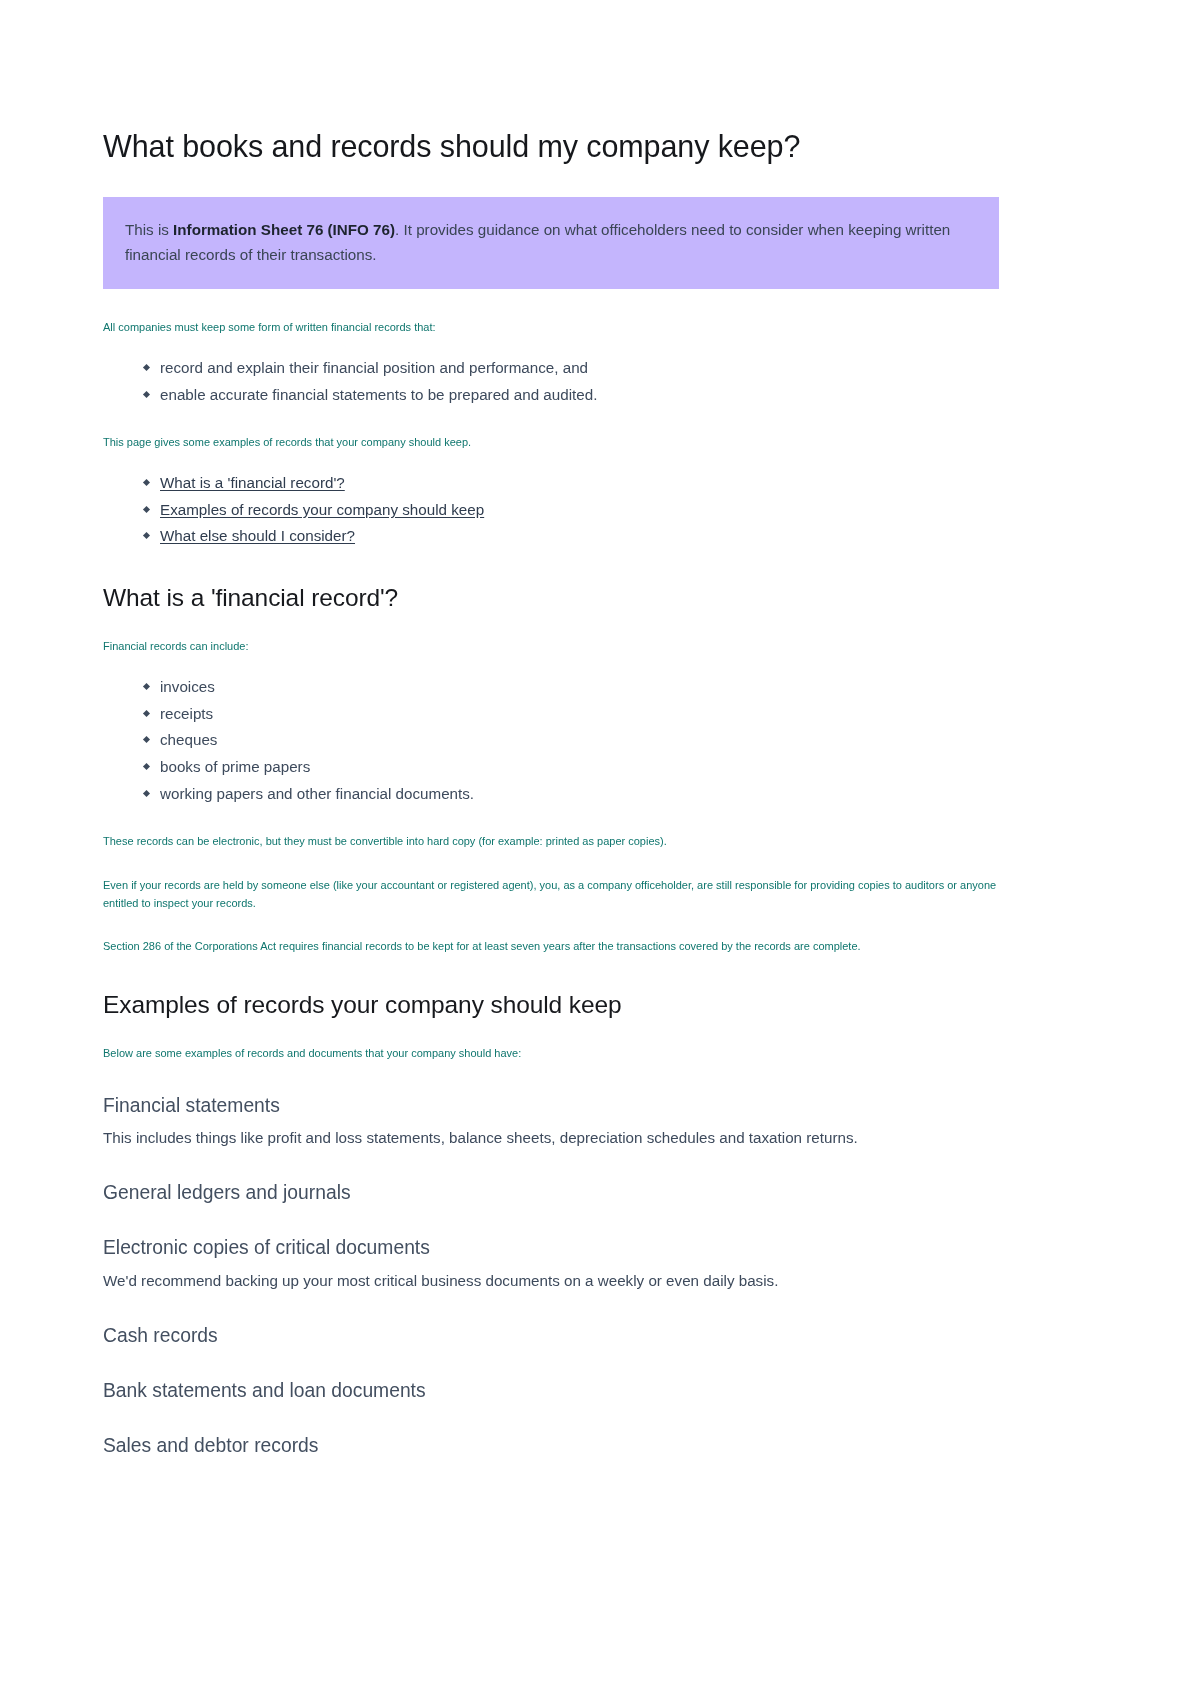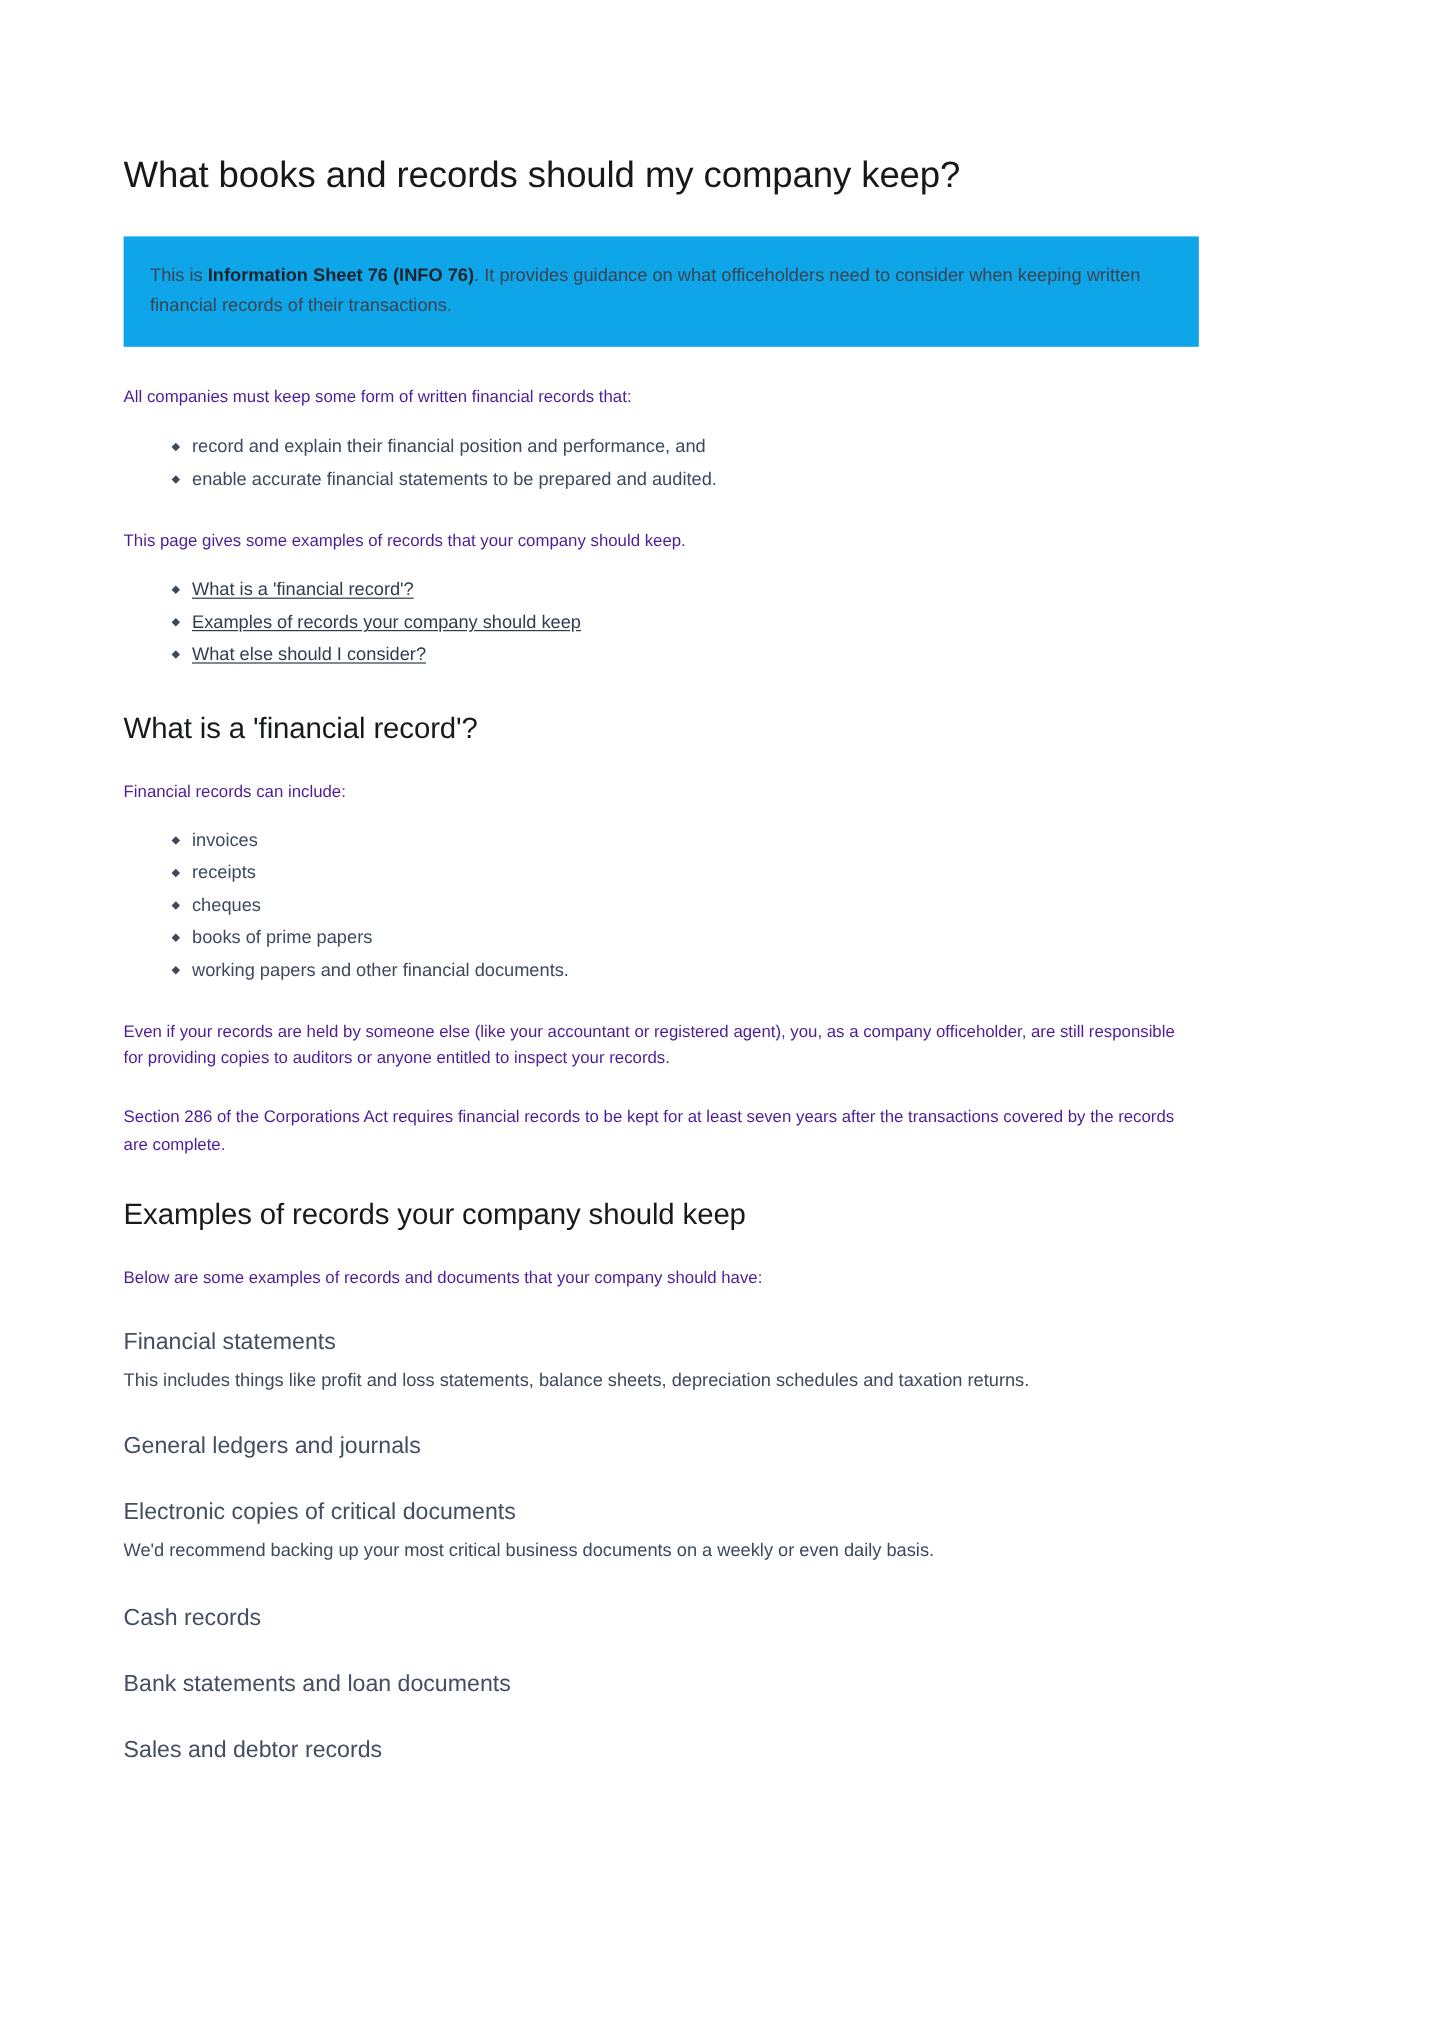--- a/index.html
+++ b/index.html
@@ -32,41 +32,41 @@
   h1.doc-title {
     font-size: 30.5px;
     line-height: 1.22;
     font-weight: 400;
     color: #16181c;
     margin: 0 0 32px 0;
     letter-spacing: -0.1px;
   }
 
   .callout {
-    background: #0ea5e9;
+    background: #c4b5fd;
     padding: 21px 10px 22px 22px;
     margin: 0 0 30px 0;
     box-sizing: border-box;
   }
   .callout p {
     margin: 0;
     font-size: 15.2px;
     line-height: 1.62;
     color: #3a4554;
   }
   .callout strong {
     font-weight: 700;
     color: #1d242e;
   }
 
   p.body-text {
     margin: 0 0 26px 0;
-    font-size: 14px;
+    font-size: 11px;
     line-height: 1.62;
-    color: #4c1d95;
+    color: #0f766e;
   }
   p.body-text.tight {
     margin-bottom: 18px;
   }
 
   ul.bullets {
     margin: 0 0 26px 0;
     padding: 0 0 0 57px;
     list-style: none;
   }
@@ -154,20 +154,21 @@
     <p class="body-text tight">Financial records can include:</p>
 
     <ul class="bullets">
       <li>invoices</li>
       <li>receipts</li>
       <li>cheques</li>
       <li>books of prime papers</li>
       <li>working papers and other financial documents.</li>
     </ul>
 
+    <p class="body-text">These records can be electronic, but they must be convertible into hard copy (for example: printed as paper copies).</p>
     <p class="body-text">Even if your records are held by someone else (like your accountant or registered agent), you, as a company officeholder, are still responsible for providing copies to auditors or anyone entitled to inspect your records.</p>
     <p class="body-text">Section 286 of the Corporations Act requires financial records to be kept for at least seven years after the transactions covered by the records are complete.</p>
 
     <h2 class="section-heading">Examples of records your company should keep</h2>
 
     <p class="body-text">Below are some examples of records and documents that your company should have:</p>
 
     <h3 class="sub-heading">Financial statements</h3>
     <p class="sub-text">This includes things like profit and loss statements, balance sheets, depreciation schedules and taxation returns.</p>
 

